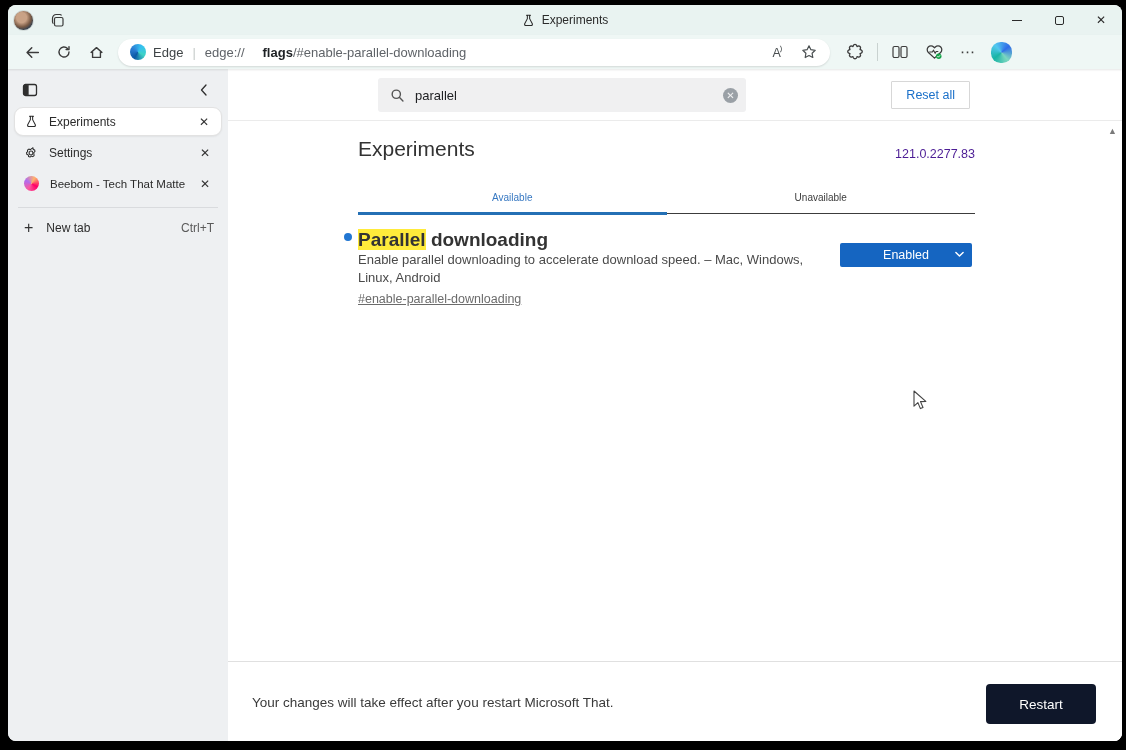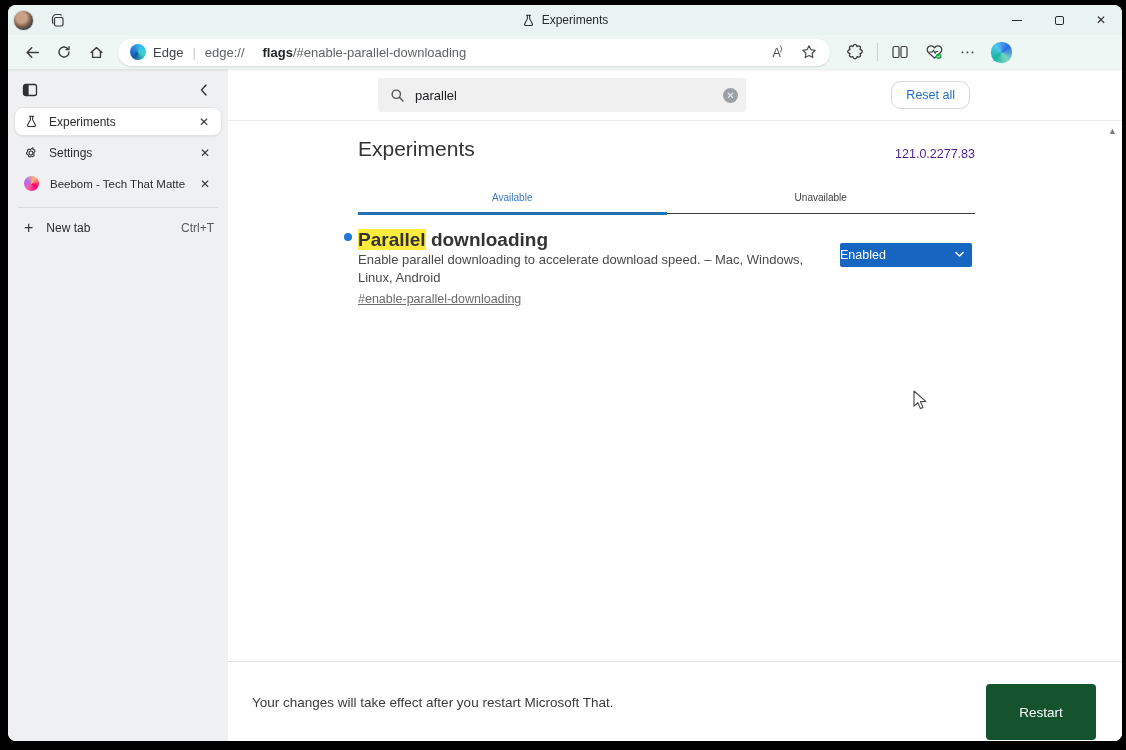--- a/index.html
+++ b/index.html
@@ -48,46 +48,46 @@
   .sb-divider { height:1px; background:#d9dbde; margin:9px 10px 6px 10px; }
   .new-tab { height:28px; display:flex; align-items:center; padding:0 14px 0 16px; font-size:12px; color:#2b2b2b; gap:13px; }
   .new-tab .plus { font-size:16px; color:#333; font-weight:400; }
   .new-tab .shortcut { margin-left:auto; color:#5a5a5a; }
 
   .main { flex:1; background:#fff; position:relative; }
   .flags-header { height:52px; display:flex; align-items:center; border-bottom:1px solid #ebebeb; position:relative; }
   .search-box { position:absolute; left:150px; top:9px; width:368px; height:34px; background:#f0f0f1; border-radius:3px; display:flex; align-items:center; padding:0 8px 0 12px; }
   .search-box input { border:none; outline:none; background:transparent; font-family:"Liberation Sans",sans-serif; font-size:13px; color:#202124; flex:1; margin-left:10px; }
   .clear-btn { width:15px; height:15px; border-radius:50%; background:#9aa0a6; color:#f0f0f1; font-size:10px; display:flex; align-items:center; justify-content:center; }
-  .reset-all { position:absolute; right:152px; top:12px; height:28px; padding:0 14px; background:#fff; border:1px solid #d7d7d7; border-radius:10px; color:#1a70c9; font-size:12.5px; display:flex; align-items:center; }
+  .reset-all { position:absolute; right:152px; top:12px; height:28px; padding:0 14px; background:#fff; border:1px solid #d7d7d7; border-radius:1px; color:#1a70c9; font-size:12.5px; display:flex; align-items:center; }
 
   .scroll-up { position:absolute; top:57px; right:5px; color:#7a7a7a; font-size:9px; }
 
   .content { position:absolute; left:130px; top:52px; width:617px; }
   .page-heading-row { display:flex; align-items:flex-end; justify-content:space-between; margin-top:16px; }
   .page-heading { font-size:21px; color:#333; font-weight:400; }
   .version { font-size:12.5px; color:#4c1d95; }
   .tabs { display:flex; margin-top:31px; border-bottom:1.5px solid #3c3c3c; }
   .tab { flex:1; text-align:center; padding-bottom:9px; font-size:10px; }
   .tab.available { color:#3778c2; border-bottom:3px solid #2470b5; margin-bottom:-2px; }
   .tab.unavailable { color:#3c3c3c; }
 
   .flag-row { display:flex; margin-top:15px; position:relative; }
   .flag-bullet { position:absolute; left:-14px; top:4px; width:8px; height:8px; border-radius:50%; background:#2176d2; }
   .flag-text { width:482px; }
   .flag-title { font-size:19px; font-weight:700; color:#333; }
   .flag-title .hl { background:#ffeb3b; }
   .flag-desc { font-size:13px; color:#4a4a4a; margin-top:0; line-height:1.4; }
   .flag-link { display:inline-block; font-size:12.5px; color:#6b6b6b; text-decoration:underline; margin-top:5px; }
-  .flag-select { position:absolute; left:482px; top:14px; width:132px; height:24px; background:#1565c1; border-radius:2px; color:#fff; font-size:12.5px; display:flex; align-items:center; justify-content:flex-start; }
+  .flag-select { position:absolute; left:482px; top:14px; width:132px; height:24px; background:#1565c1; border-radius:2px; color:#fff; font-size:12.5px; display:flex; align-items:center; justify-content:center; }
   .flag-select .chev { position:absolute; right:8px; top:8px; }
 
   .footer { position:absolute; left:0; right:0; bottom:0; height:80px; background:#fff; border-top:1px solid #e0e0e0; }
   .footer-msg { position:absolute; left:24px; top:33px; font-size:13.5px; color:#3a3a3a; }
-  .restart-btn { position:absolute; right:26px; top:22px; width:110px; height:56px; background:#14532d; border:none; border-radius:4px; color:#fff; font-size:13.5px; display:flex; align-items:center; justify-content:center; font-family:"Liberation Sans",sans-serif; }
+  .restart-btn { position:absolute; right:26px; top:22px; width:110px; height:40px; background:#0f172a; border:none; border-radius:4px; color:#fff; font-size:13.5px; display:flex; align-items:center; justify-content:center; font-family:"Liberation Sans",sans-serif; }
 
   .cursor { position:absolute; left:913px; top:390px; z-index:50; pointer-events:none; }
   svg.ic { display:block; }
 </style>
 </head>
 <body>
 
 <div class="win">
 
   <div class="titlebar">

